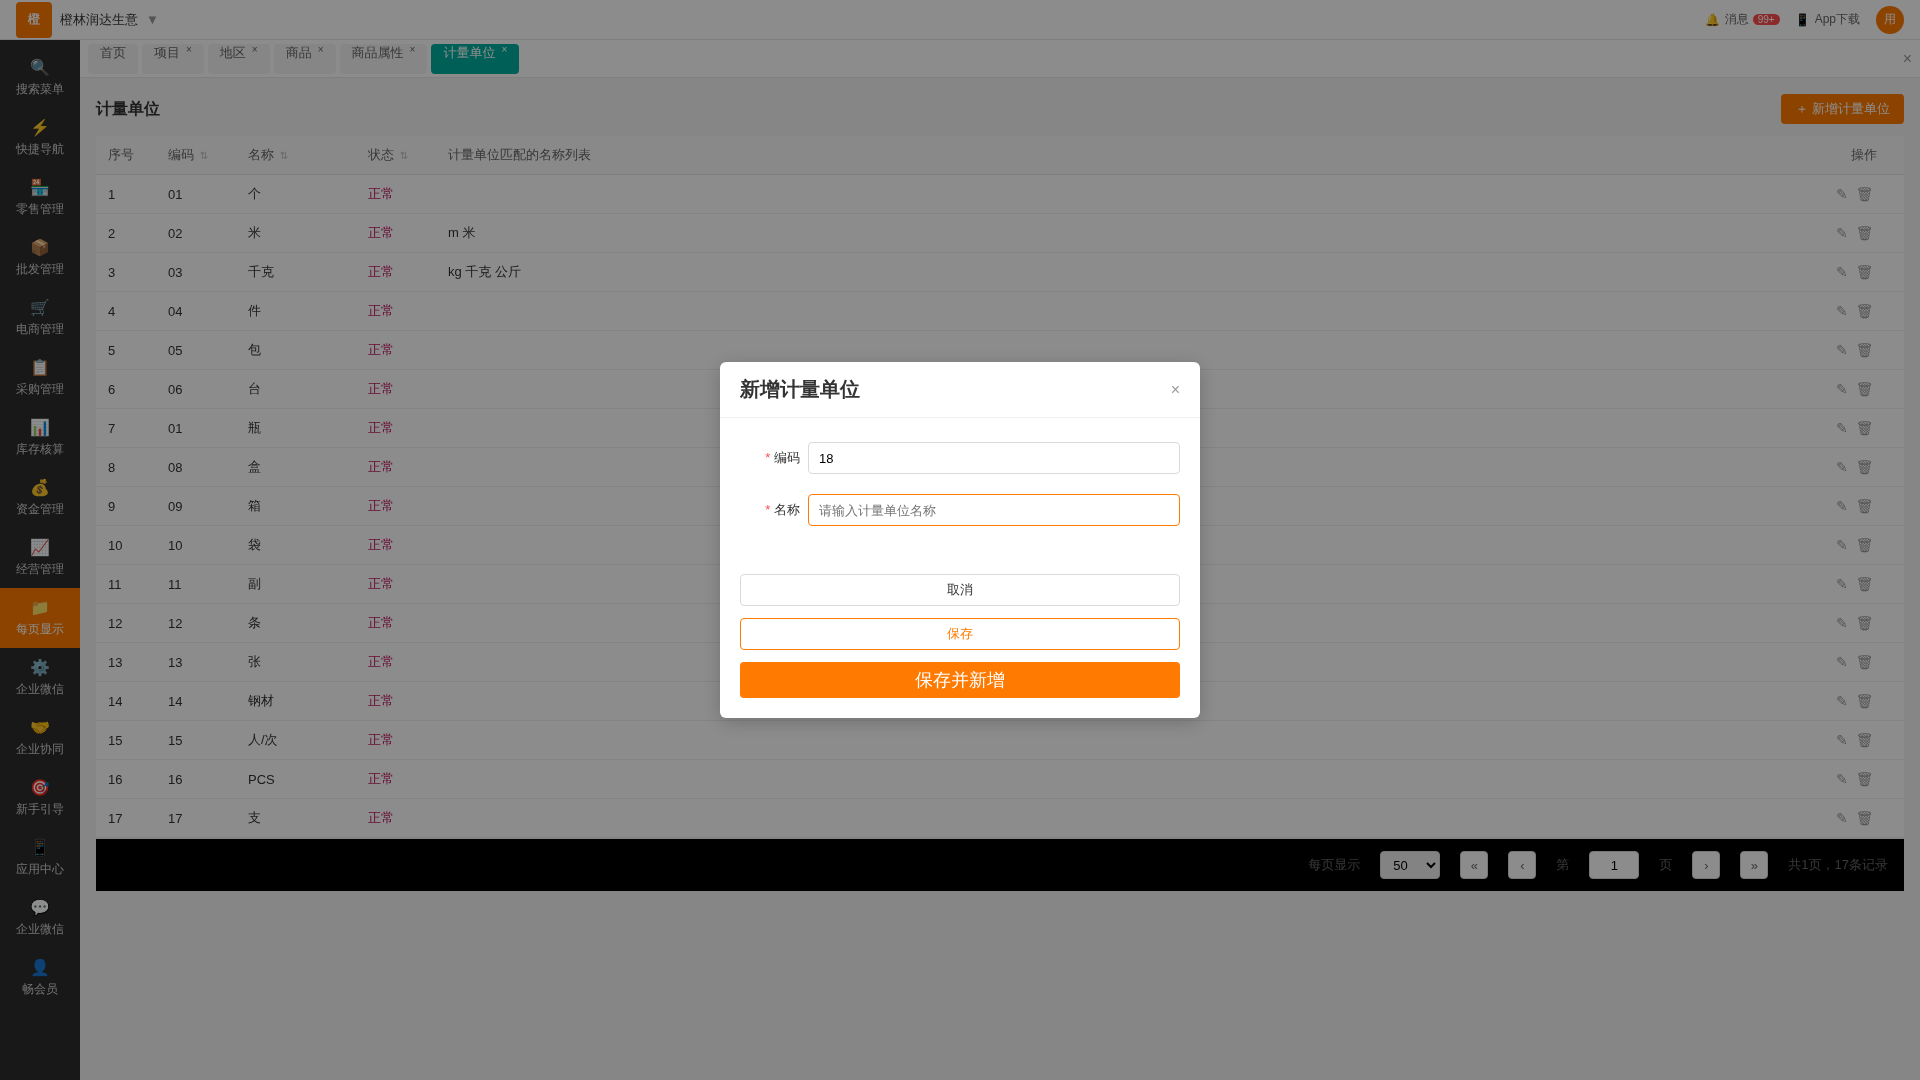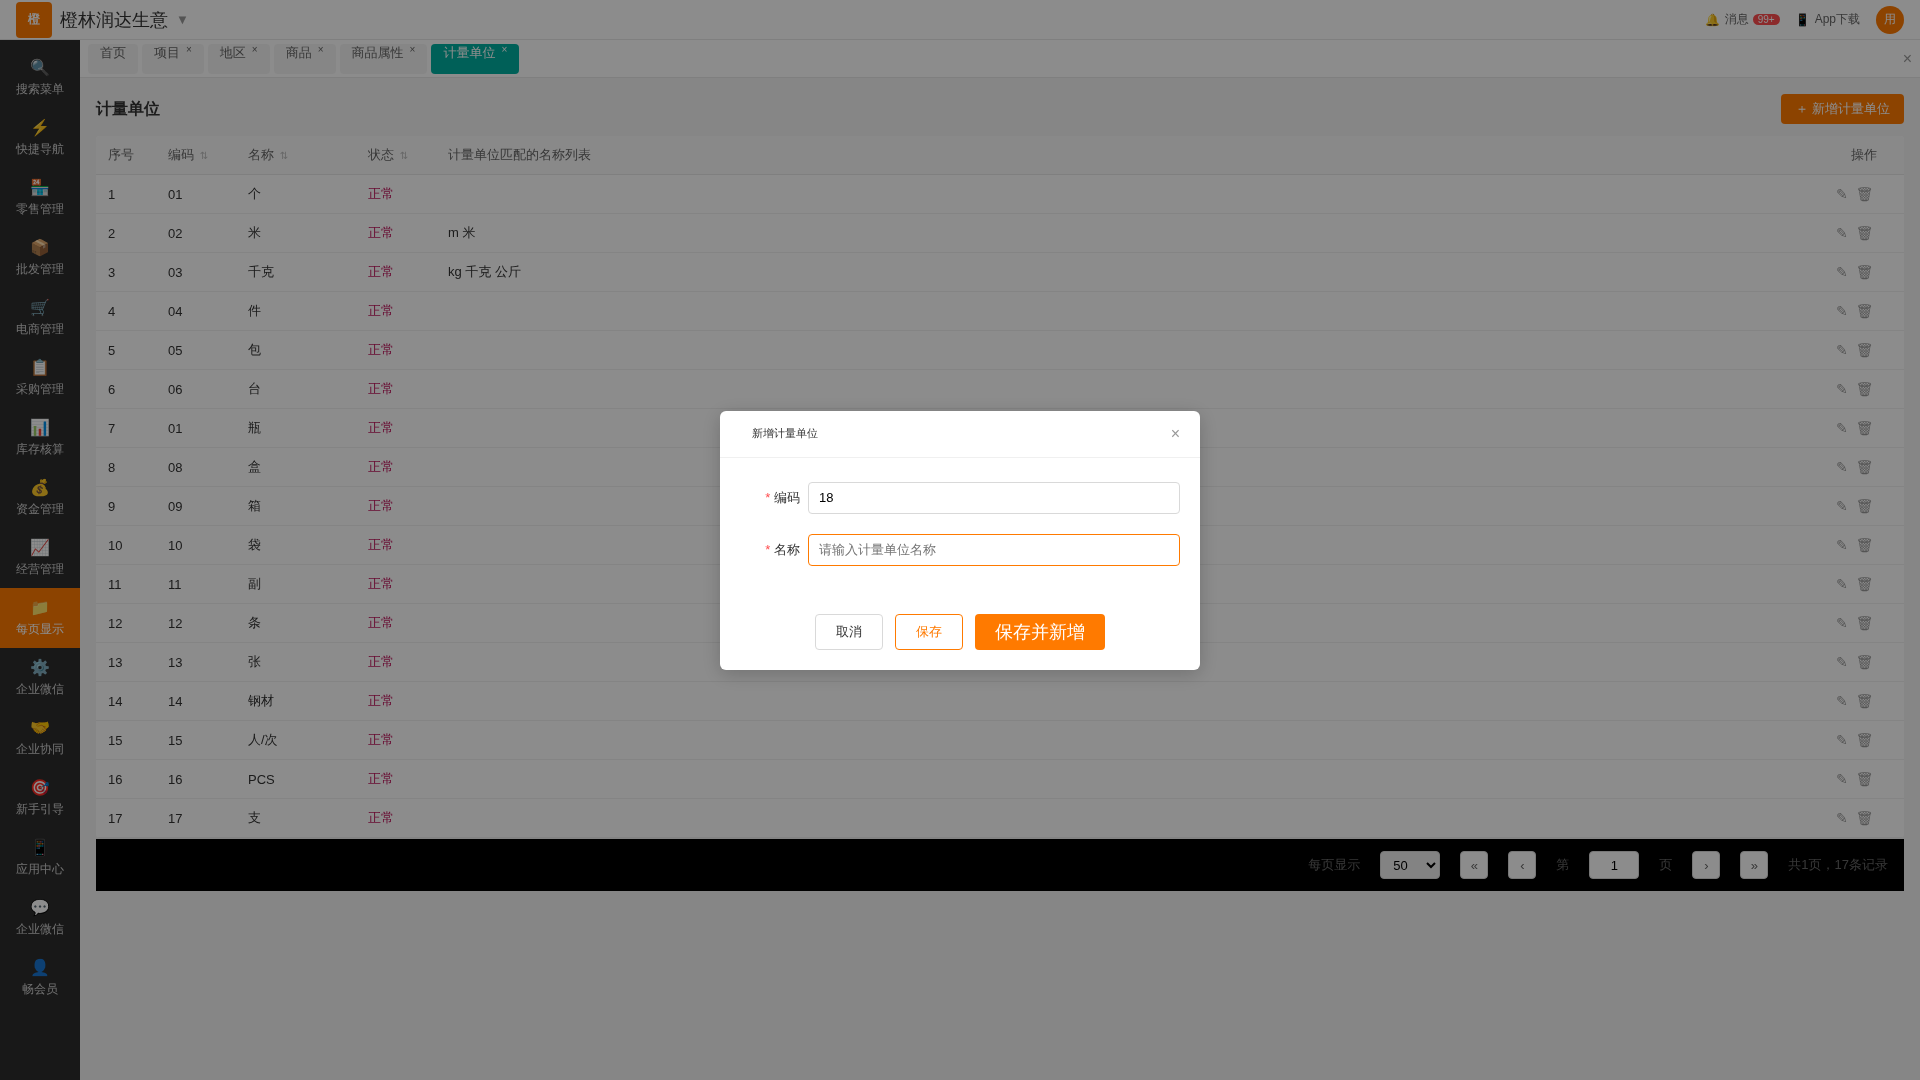--- a/index.html
+++ b/index.html
@@ -25,21 +25,21 @@
       height: 36px;
       background: #ff7a00;
       border-radius: 4px;
       display: flex;
       align-items: center;
       justify-content: center;
       color: white;
       font-size: 12px;
       font-weight: bold;
     }
-    .logo-text { color: #333; font-size: 18px; }
+    .logo-text { color: #333; font-size: 13px; }
     .header-right {
       display: flex;
       align-items: center;
       gap: 16px;
     }
     .header-btn {
       display: flex;
       align-items: center;
       gap: 4px;
       color: #666;
@@ -262,24 +262,23 @@
       box-shadow: 0 4px 20px rgba(0,0,0,0.2);
     }
     .modal-header {
       display: flex;
       justify-content: space-between;
       align-items: center;
       padding: 14px 20px;
       border-bottom: 1px solid #f0f0f0;
     }
     .modal-title {
-      font-size: 11px;
-      font-weight: normal;
+      font-size: 20px;
+      font-weight: bold;
       color: #333;
-      margin-left: 12px;
     }
     .modal-close {
       cursor: pointer;
       color: #999;
       font-size: 16px;
     }
     .modal-body {
       padding: 24px 20px 16px;
     }
     .form-row {
@@ -308,20 +307,21 @@
       outline: none;
     }
     .form-input.highlighted {
       border-color: #ff7a00;
     }
     .modal-footer {
       display: flex;
       justify-content: center;
       gap: 12px;
       padding: 12px 20px 20px;
+      flex-direction: column;
     }
     .btn-cancel {
       padding: 6px 20px;
       border: 1px solid #d9d9d9;
       border-radius: 4px;
       background: #fff;
       cursor: pointer;
       font-size: 13px;
       color: #333;
     }

